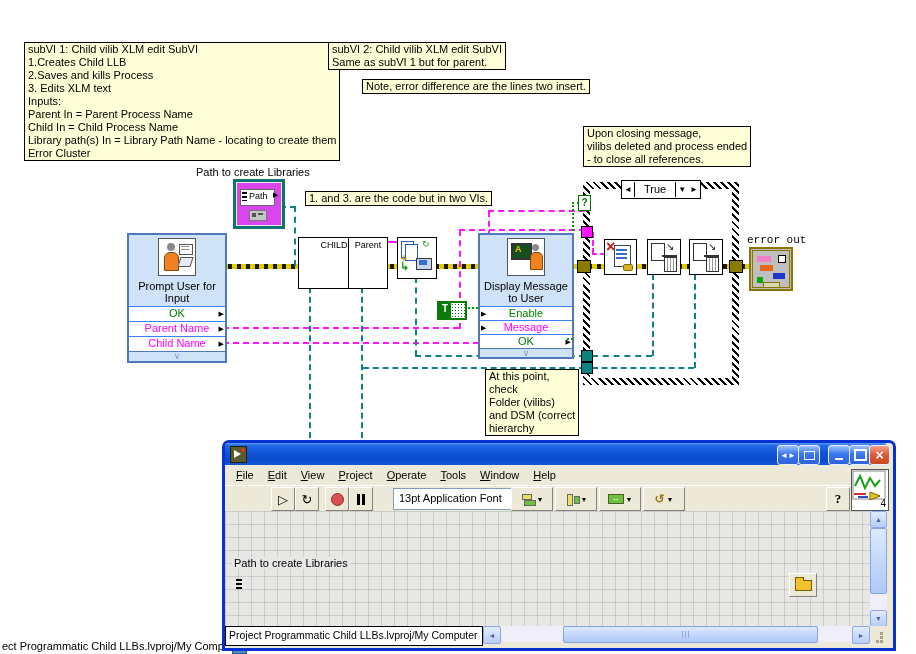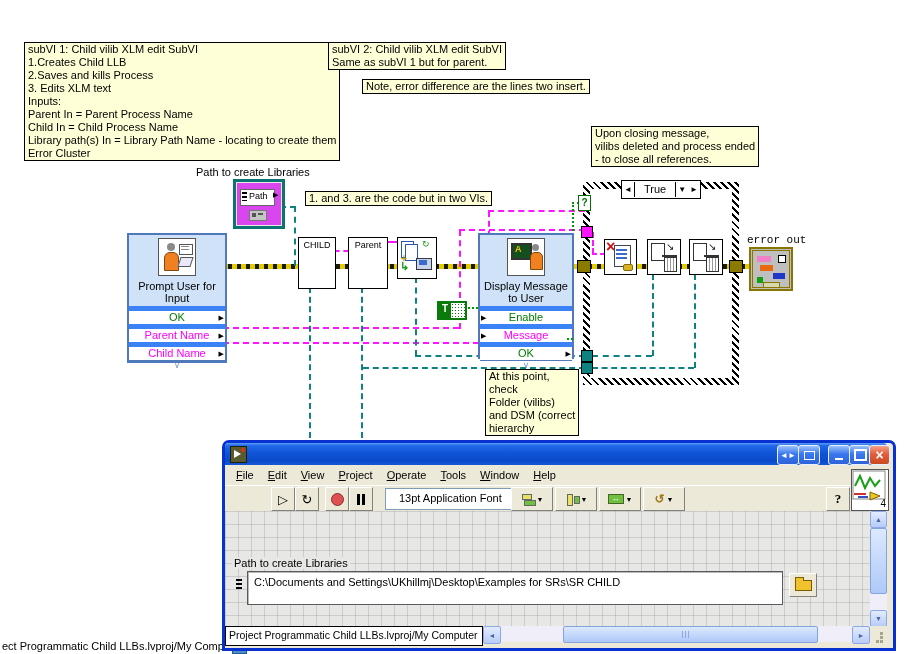--- a/index.html
+++ b/index.html
@@ -22,21 +22,21 @@
   .case-hatch{position:absolute;z-index:1;background:repeating-linear-gradient(45deg,#000 0 2px,#fff 2px 5px);}
   .case-inner{position:absolute;z-index:1;background:#fff;}
   .selector{position:absolute;z-index:5;background:#fff;border:1px solid #000;display:flex;
             align-items:center;font-size:11px;}
   .selector .s-arr{font-size:8px;padding:0 2px;line-height:15px;}
   .selector .s-lab{flex:1;text-align:center;border-left:1px solid #000;border-right:1px solid #000;line-height:15px;}
   .xnode{position:absolute;z-index:3;background:#CFE2F8;border:2px solid #4F79BB;display:flex;flex-direction:column;}
   .xicon-wrap{flex:0 0 44px;display:flex;align-items:center;justify-content:center;}
   .xicon{width:36px;height:36px;background:#fff;border:1px solid #555;position:relative;overflow:hidden;}
   .xtitle{text-align:center;font-size:11px;line-height:12px;padding:1px 0 2px;}
-  .xrow{background:#fff;border-top:5px solid #3b82f6;font-size:11px;height:14px;line-height:13px;
+  .xrow{background:#fff;border-top:1px solid #3b82f6;font-size:11px;height:14px;line-height:13px;
         text-align:center;position:relative;}
   .xrow .ra{position:absolute;right:1px;top:3px;font-size:7px;color:#000;line-height:7px;}
   .xrow .la{position:absolute;left:1px;top:3px;font-size:7px;color:#000;line-height:7px;}
   .xchev{border-top:1px solid #4F79BB;height:9px;text-align:center;font-size:9px;line-height:8px;color:#7A97C6;}
   .txt-green{color:#007E00;}
   .txt-pink{color:#FF00FF;}
   .subvi{position:absolute;z-index:3;background:#fff;border:1px solid #000;font-size:9px;
          text-align:center;padding-top:2px;}
   .iconnode{position:absolute;z-index:3;background:#fff;border:1px solid #000;overflow:hidden;}
   
@@ -102,21 +102,21 @@
 3. Edits XLM text
 Inputs:
 Parent In = Parent Process Name
 Child In = Child Process Name
 Library path(s) In = Library Path Name - locating to create them
 Error Cluster</div>
   <div class="comment" style="left:328px;top:42px;">subVI 2: Child vilib XLM edit SubVI
 Same as subVI 1 but for parent.</div>
   <div class="comment" style="left:362px;top:79px;">Note, error difference are the lines two insert.</div>
   <div class="comment" style="left:305px;top:191px;">1. and 3. are the code but in two VIs.</div>
-  <div class="comment" style="left:583px;top:126px;margin-left:8px;">Upon closing message,
+  <div class="comment" style="left:583px;top:126px;">Upon closing message,
 vilibs deleted and process ended
 - to close all references.</div>
   <div class="comment" style="left:485px;top:369px;">At this point,
 check
 Folder (vilibs)
 and DSM (correct
 hierarchy</div>
   <div class="bd-label" style="left:196px;top:166px;">Path to create Libraries</div>
 
   <div class="case-hatch" style="left:583px;top:182px;width:156px;height:203px;"></div>
@@ -187,21 +187,21 @@
       <span class="dot" style="left:20px;top:18px;width:11px;height:8px;background:#e8e8f8;border:1px solid #555;transform:skewX(-18deg);"></span>
     </div>
       </div>
     <div class="xtitle">Prompt User for Input</div>
     <div class="xrow"><span class="txt-green">OK</span><span class="ra">▶</span></div>
     <div class="xrow"><span class="txt-pink">Parent Name</span><span class="ra">▶</span></div>
     <div class="xrow"><span class="txt-pink">Child Name</span><span class="ra">▶</span></div>
     <div class="xchev">∨</div>
   </div>
 
-  <div class="subvi" style="left:298px;top:237px;width:36px;height:48px;">CHILD</div>
+  <div class="subvi" style="left:298px;top:237px;width:36px;height:48px;padding-left:17px;">CHILD</div>
   <div class="subvi" style="left:348px;top:237px;width:38px;height:48px;">Parent</div>
 
   <div class="iconnode" style="left:397px;top:237px;width:38px;height:40px;">
     <span class="page" style="left:3px;top:3px;width:11px;height:15px;border-color:#2a56b0;"></span>
     <span class="page" style="left:7px;top:6px;width:11px;height:15px;border-color:#2a56b0;"></span>
     <span class="dot" style="left:3px;top:15px;color:#c8a000;font-size:10px;font-weight:bold;">+</span>
     <span class="dot" style="left:18px;top:20px;width:14px;height:10px;background:#C8D4E8;border:1px solid #334;"></span>
     <span class="dot" style="left:21px;top:22px;width:8px;height:5px;background:#3A6ACC;"></span>
     <span class="dot" style="left:2px;top:22px;color:#1e9a1e;font-size:11px;font-weight:bold;">↳</span>
     <span class="dot" style="left:24px;top:1px;color:#1e9a1e;font-size:9px;">↻</span>
@@ -292,21 +292,21 @@
 
     <div class="toolbar">
       <span class="tbtn" style="left:46px;font-size:13px;">▷</span>
       <span class="tbtn" style="left:70px;font-size:13px;">↻</span>
       <span class="tbtn" style="left:100px;">
           <span style="width:11px;height:11px;border-radius:50%;background:#E05050;border:1px solid #803030;display:block;"></span>
         </span>
       <span class="tbtn" style="left:124px;">
           <span style="width:8px;height:11px;background:linear-gradient(90deg,#000 0 3px,transparent 3px 5px,#000 5px 8px);display:block;"></span>
         </span>
-      <span class="fontsel" style="left:160px;width:150px;padding-left:8px;">
+      <span class="fontsel" style="left:168px;width:150px;">
         <span class="ftext">13pt Application Font</span>
         <span class="farr" style="margin-left:auto;">▼</span>
       </span>
       <span class="ddbtn" style="left:286px;">
         <span style="position:relative;width:14px;height:12px;display:inline-block;">
             <span class="dot" style="left:1px;top:1px;width:8px;height:4px;background:#E8E060;border:1px solid #666;"></span>
             <span class="dot" style="left:3px;top:7px;width:10px;height:4px;background:#70C040;border:1px solid #666;"></span>
           </span>
         <span style="font-size:7px;">▼</span>
       </span>
@@ -335,21 +335,20 @@
         <line x1="2" y1="24" x2="14" y2="24" stroke="#D03030" stroke-width="2"></line>
         <line x1="6" y1="27" x2="16" y2="27" stroke="#3050C0" stroke-width="2"></line>
         <polygon points="18,22 28,26 18,30" fill="#E8C820" stroke="#806000"></polygon>
       </svg>
       <span class="dot" style="right:2px;bottom:1px;font-size:10px;">4</span>
     </div>
 
     <div class="panel">
       <span class="panel-label" style="left:7px;top:46px;">Path to create Libraries</span>
       <span class="dot" style="left:11px;top:68px;width:6px;height:12px;background:repeating-linear-gradient(180deg,#000 0 2px,transparent 2px 4px);"></span>
-      <div class="pathbox" style="left:22px;top:60px;width:522px;height:24px;">C:\Documents and Settings\UKhillmj\Desktop\Examples for SRs\SR CHILD</div>
       <span class="browse-btn" style="left:564px;top:62px;">
           <span class="folder-glyph"></span>
         </span>
     </div>
 
     <div class="vscroll">
       <span class="sbtn abs" style="left:0;top:0;width:15px;height:15px;">▲</span>
       <span class="sthumb abs" style="left:0;top:17px;width:15px;height:64px;"></span>
       <span class="sbtn abs" style="left:0;top:99px;width:15px;height:15px;">▼</span>
     </div>

